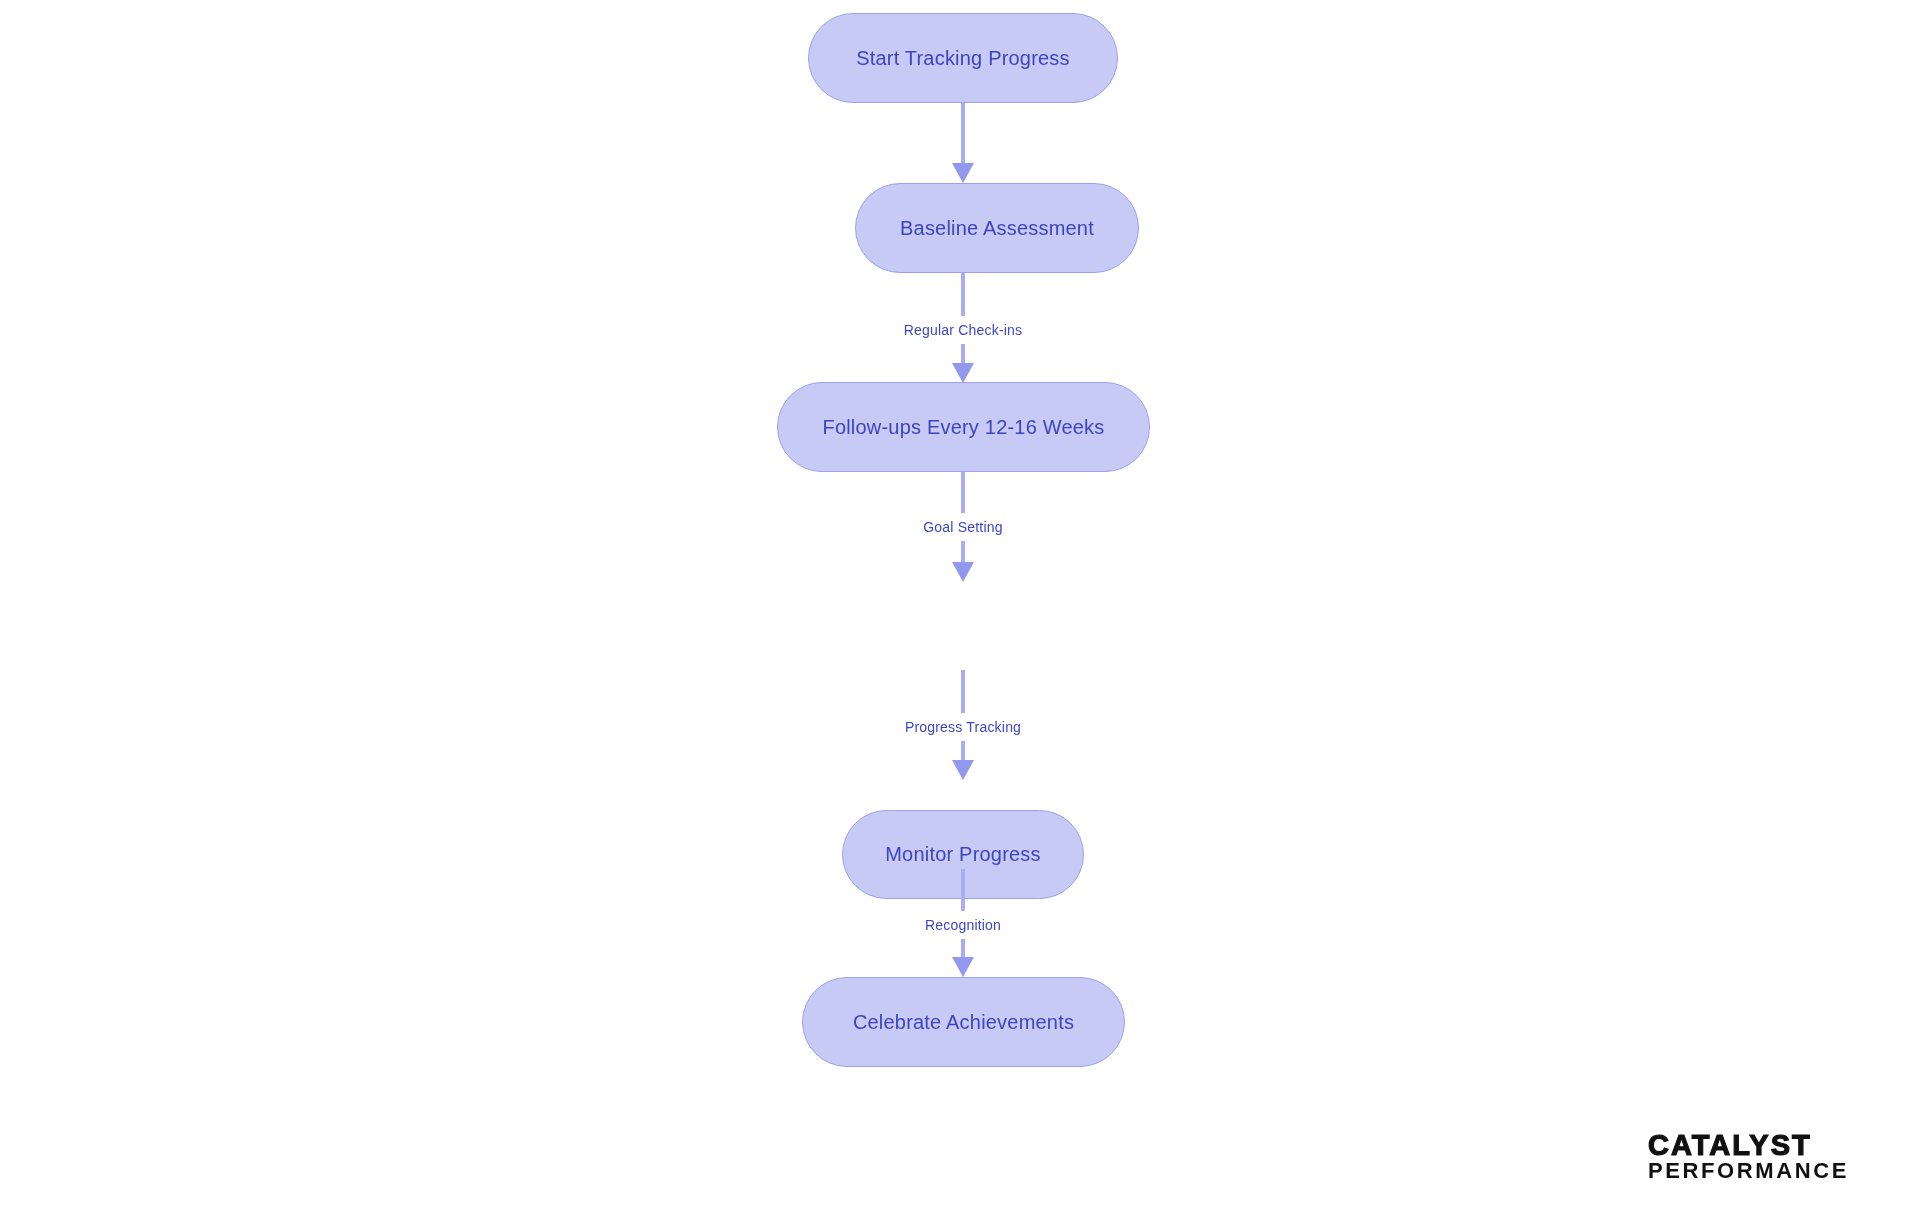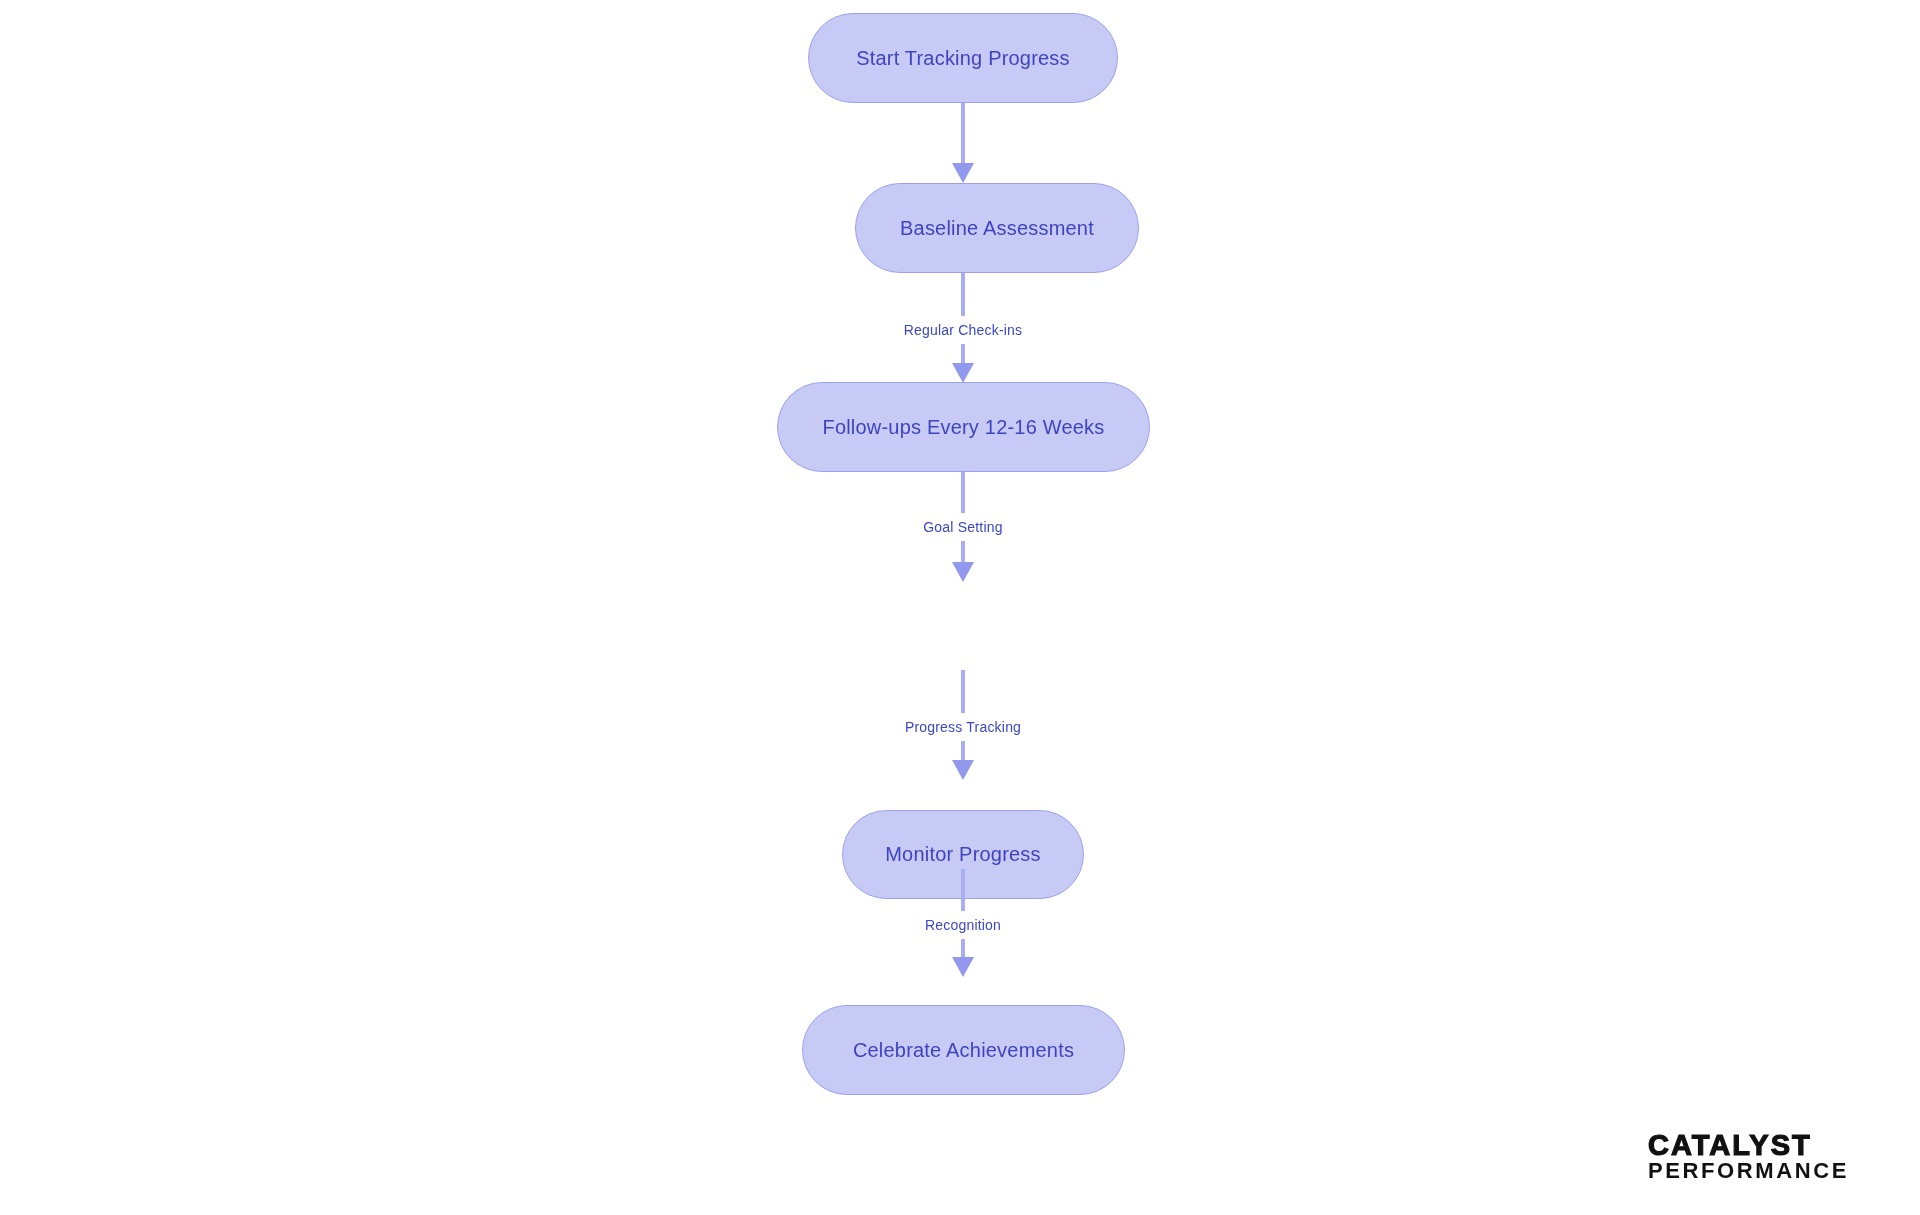--- a/index.html
+++ b/index.html
@@ -121,21 +121,21 @@
   <div class="arrowhead" style="top:760px;"></div>
 
   <div class="node" style="top:780px; left:842px; width:242px; height:89px;margin-top:30px;">
     <span>Monitor Progress</span>
   </div>
 
   <div class="edge-line" style="top:869px; height:90px;"></div>
   <div class="edge-label" style="top:911px;text-align:center;">Recognition</div>
   <div class="arrowhead" style="top:957px;"></div>
 
-  <div class="node" style="top:977px; left:802px; width:323px; height:90px;margin-top:28px;">
+  <div class="node" style="top:977px; left:802px; width:323px; height:90px;">
     <span>Celebrate Achievements</span>
   </div>
 
   <div class="logo">
     <div class="logo-line1">CATALYST</div>
     <div class="logo-line2">PERFORMANCE</div>
   </div>
 
 </div>
 

